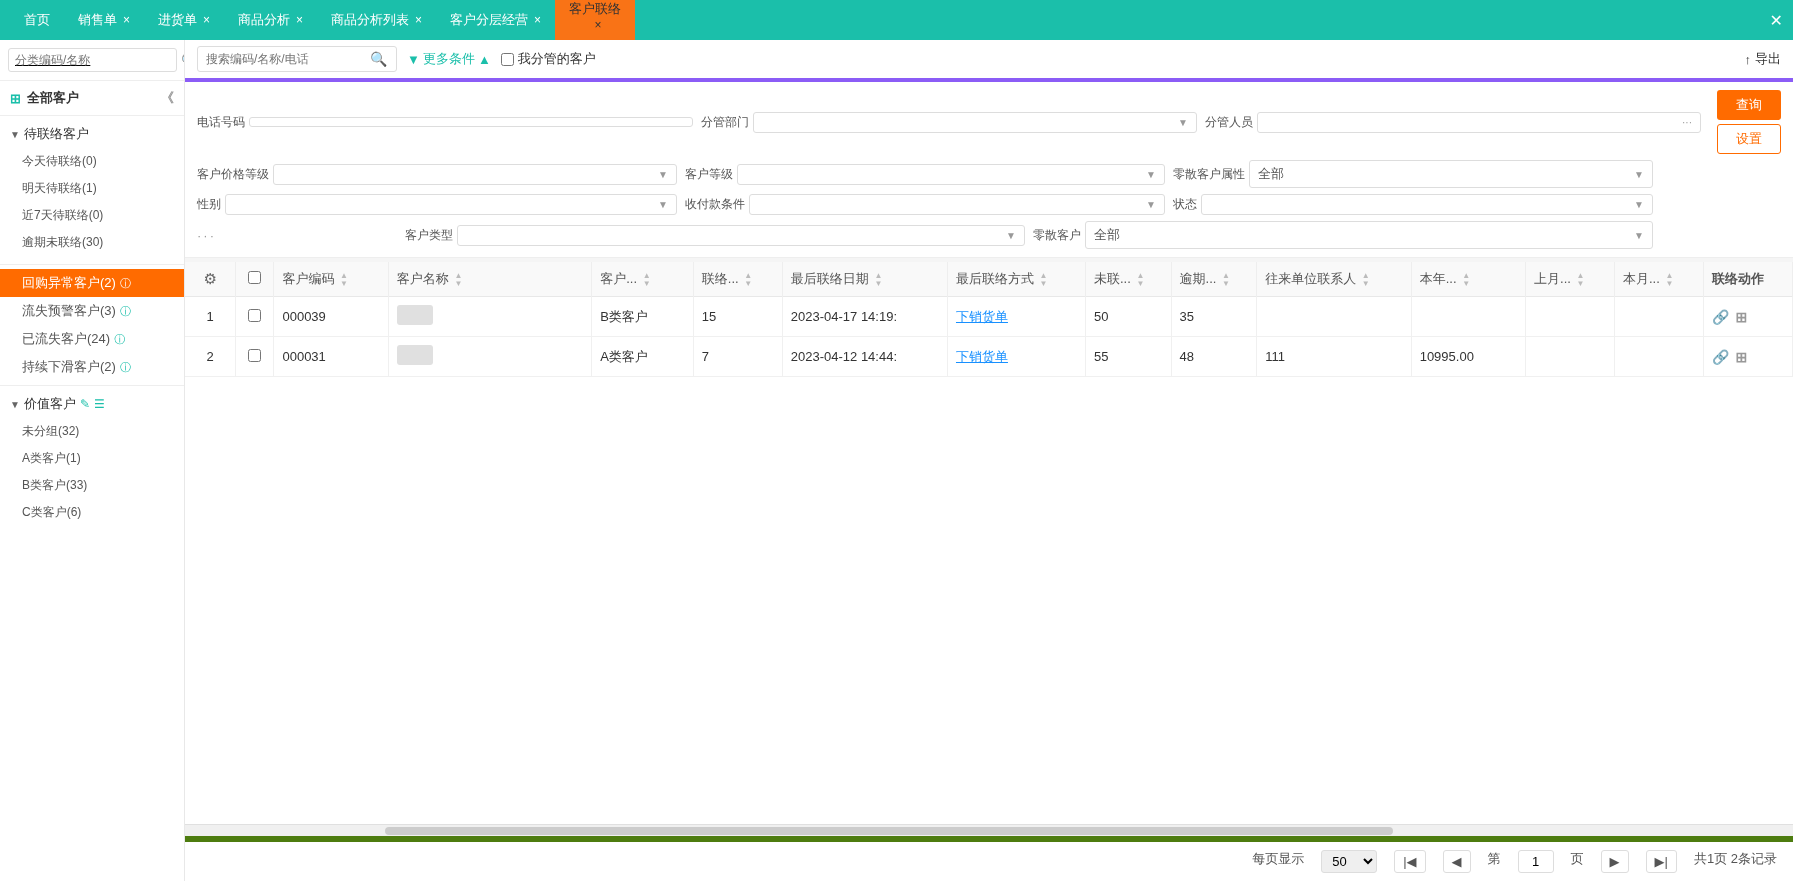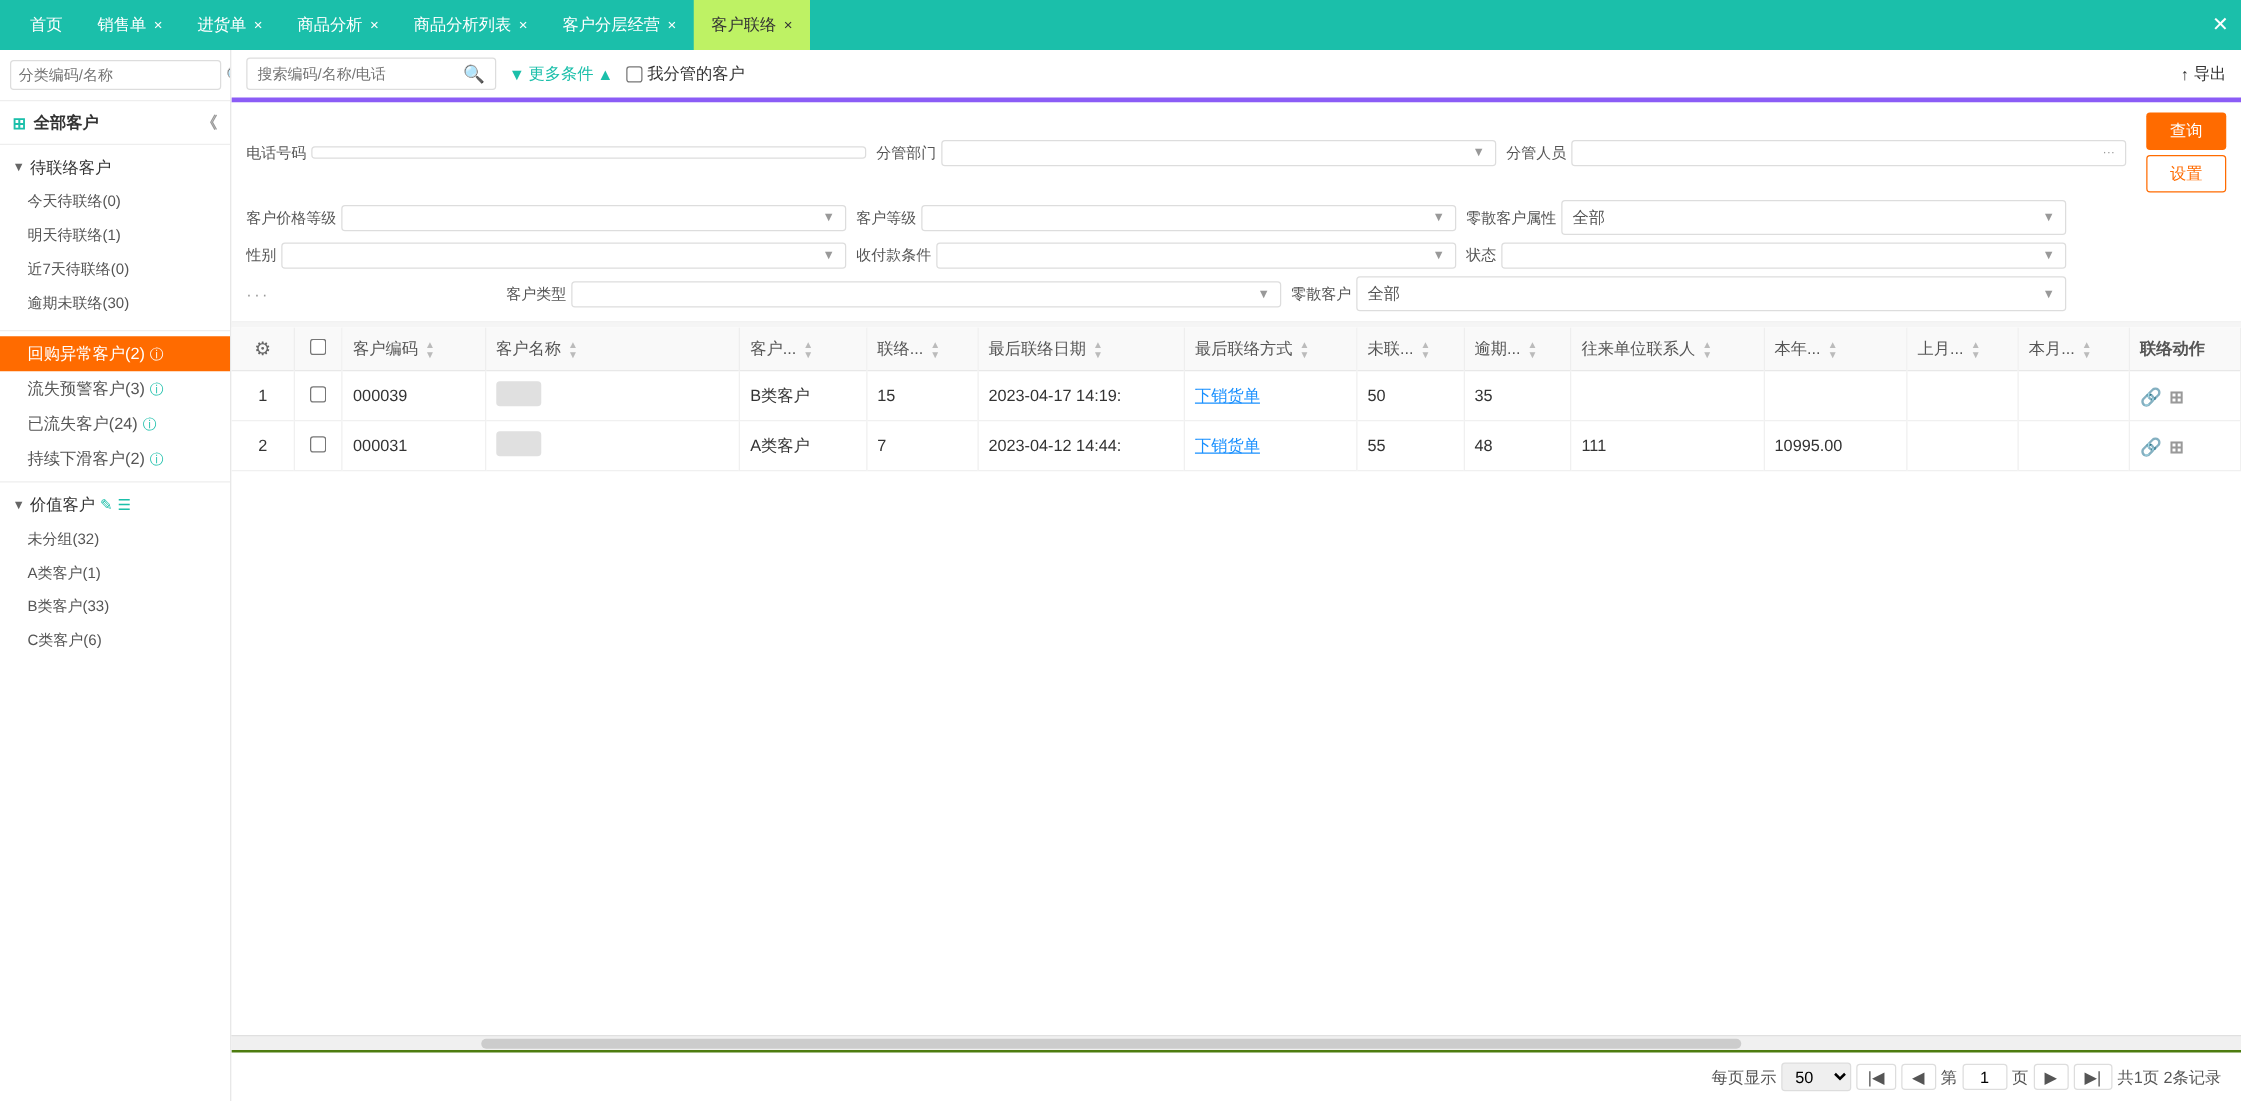--- a/index.html
+++ b/index.html
@@ -18,22 +18,23 @@
       color: #fff;
       padding: 0 14px;
       height: 40px;
       display: flex;
       align-items: center;
       cursor: pointer;
       font-size: 13px;
       white-space: nowrap;
     }
     .nav-item.active {
-      background: #bef264;
+      background: #f97316;
       color: #333;
+      flex-direction: column;
     }
     .nav-item .close-x {
       margin-left: 6px;
       font-size: 12px;
       color: inherit;
     }
     .nav-close-btn {
       position: absolute;
       right: 10px;
       top: 50%;
@@ -64,20 +65,21 @@
       padding: 8px 8px;
       border-bottom: 1px solid #eee;
     }
     .sidebar-search input {
       border: 1px solid #ddd;
       border-radius: 3px;
       padding: 4px 6px;
       flex: 1;
       font-size: 12px;
       outline: none;
+      text-decoration: underline;
     }
     .sidebar-search .search-icon {
       margin-left: 4px;
       color: #999;
       cursor: pointer;
     }
 
     .sidebar-header {
       display: flex;
       align-items: center;
@@ -340,26 +342,25 @@
       width: 36px;
       height: 20px;
       background: #e0e0e0;
       border-radius: 3px;
       display: inline-block;
     }
 
     
     .pagination-bar {
       background: #fff;
-      border-top: 2px solid #4d7c0f;
-      display: flex;
-      align-items: center;
+      border-top: 6px solid #4d7c0f;
+      display: flex;
       justify-content: flex-end;
       padding: 8px 16px;
-      gap: 4px;
+      gap: 17px;
     }
     .page-info { color: #555; font-size: 13px; }
     .page-select {
       border: 1px solid #ddd;
       border-radius: 3px;
       padding: 2px 6px;
       font-size: 13px;
       cursor: pointer;
     }
     .page-nav-btn {

